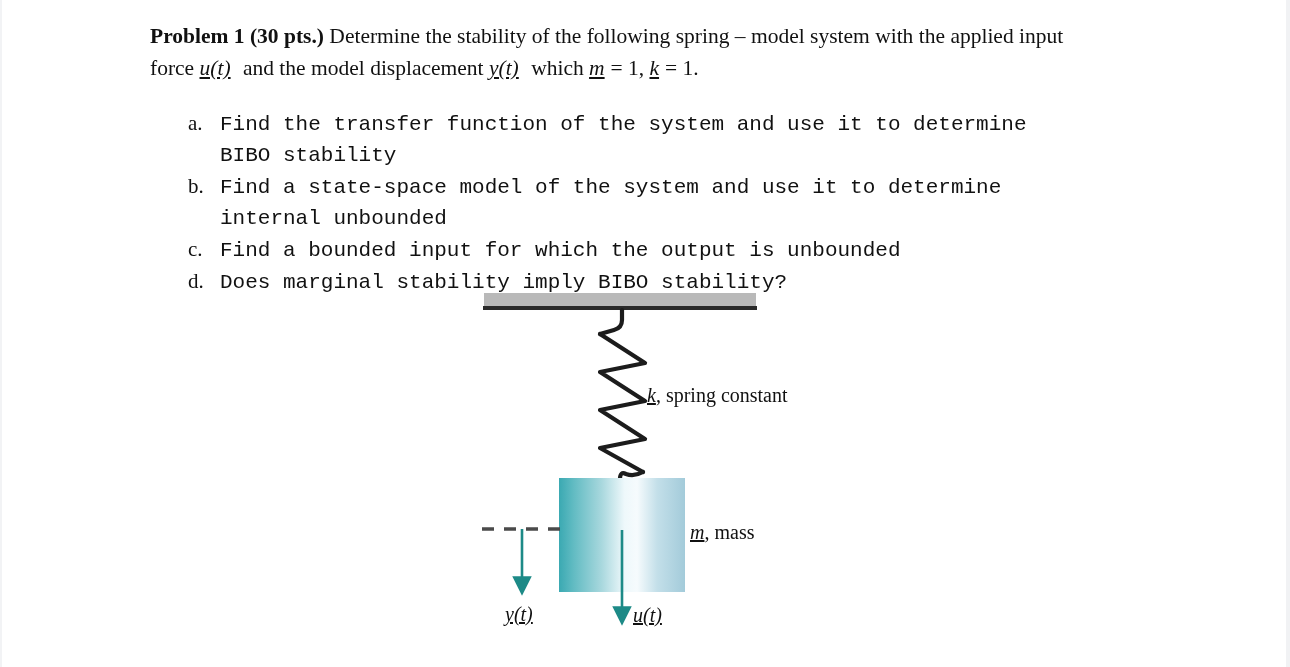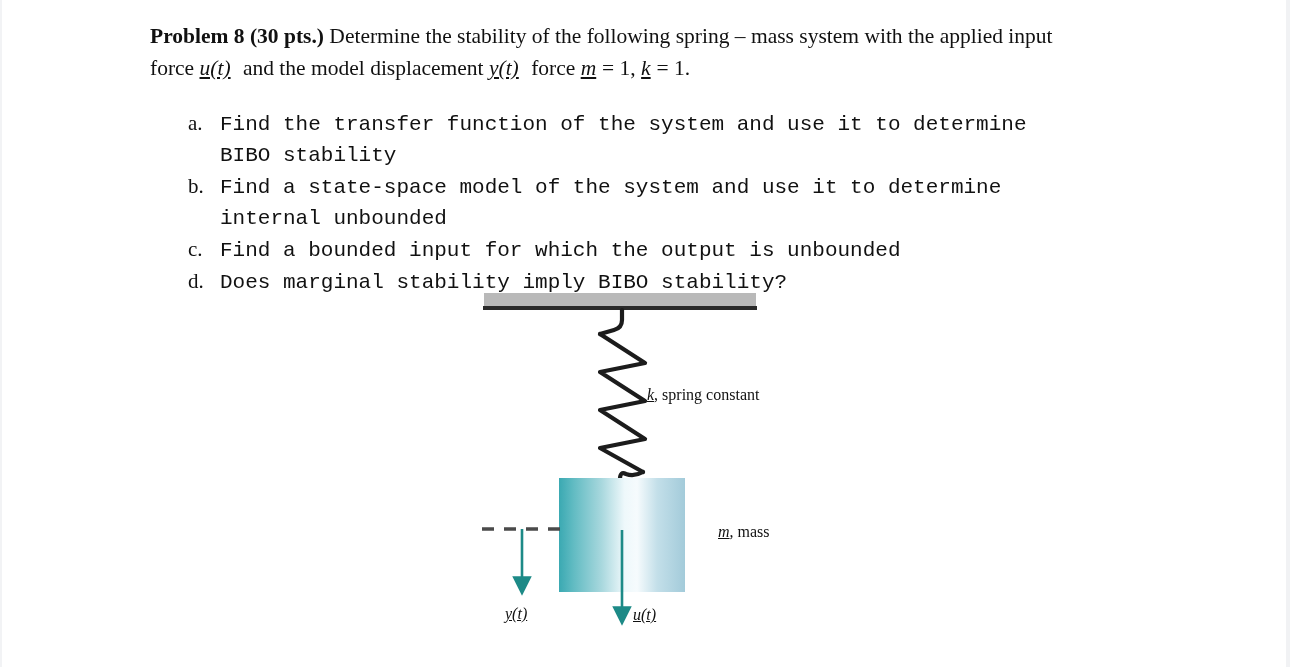--- a/index.html
+++ b/index.html
@@ -66,42 +66,42 @@
   .figure {
     position: absolute;
     left: 0;
     top: 0;
     width: 1290px;
     height: 667px;
     pointer-events: none;
   }
   .fig-label {
     position: absolute;
-    font-size: 16px;
+    font-size: 20px;
     line-height: 22px;
     white-space: nowrap;
   }
   .lbl-spring { left: 645px; top: 384px; }
-  .lbl-mass   { left: 688px; top: 521px; margin-left: 28px; }
+  .lbl-mass   { left: 688px; top: 521px; }
   .lbl-y      { left: 503px; top: 603px; }
   .lbl-u      { left: 631px; top: 604px; }
 </style>
 </head>
 <body>
 
 <div class="page">
 
   <div class="statement">
-    <b>Problem 8 (30 pts.)</b>
-    <span>Determine the stability of the following spring – mass system with the</span>
+    <b>Problem 1 (30 pts.)</b>
+    <span>Determine the stability of the following spring – model system with the</span>
     <span>applied input force</span>
     <span class="mi">u(t)</span><span class="gap"></span>
     <span>and the model displacement</span>
     <span class="mi">y(t)</span><span class="gap"></span>
-    <span>force</span>
+    <span>which</span>
     <span class="mi">m</span><span class="eqsp"> </span><span>= 1,</span>
     <span class="mi">k</span><span class="eqsp"> </span><span>= 1</span><span>.</span>
   </div>
 
   <div class="list">
     <div class="list-row">
       <span class="list-marker">a.</span>
       <span class="list-text">Find the transfer function of the system and use it to determine BIBO stability</span>
     </div>
     <div class="list-row">

